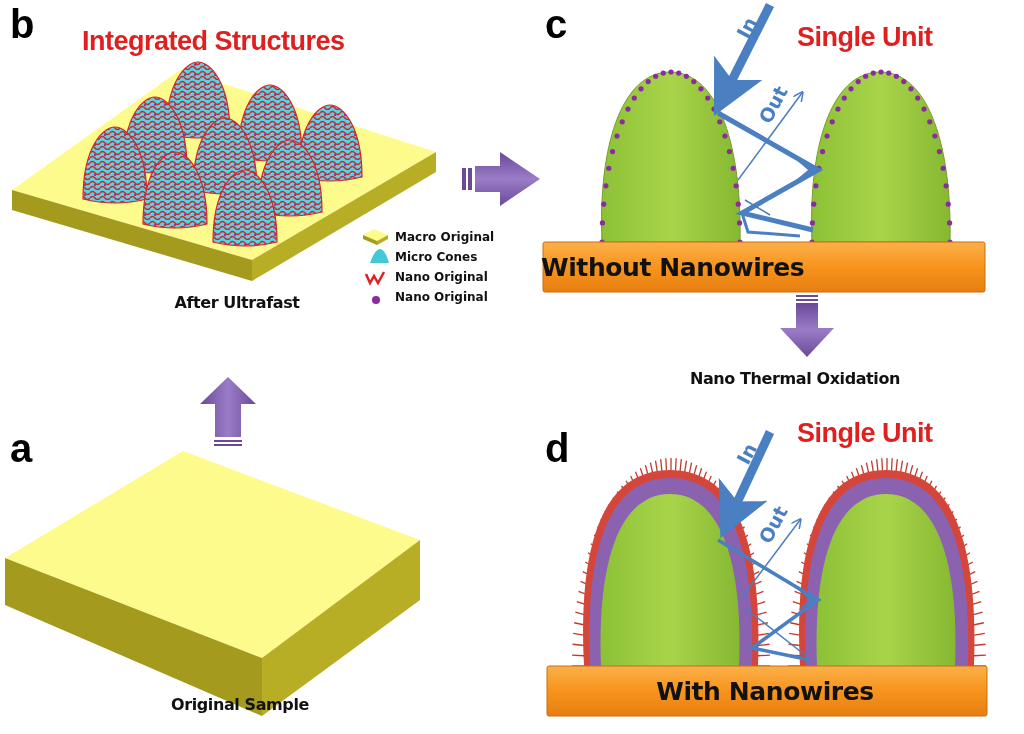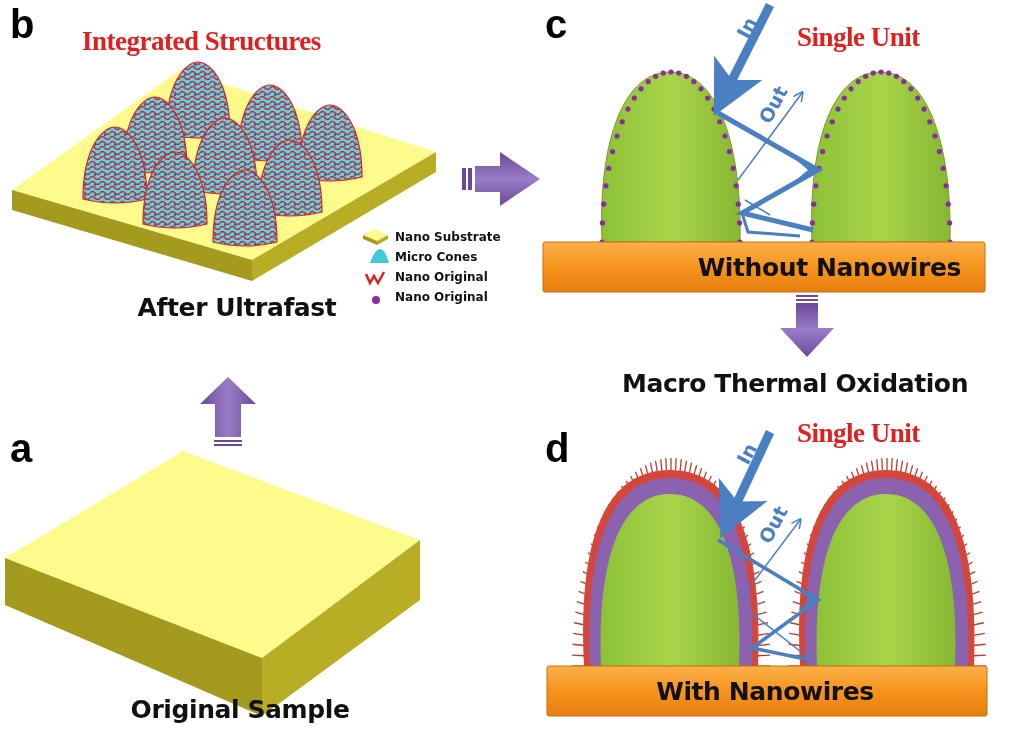--- a/index.html
+++ b/index.html
@@ -1,20 +1,20 @@
 <!DOCTYPE html>
 <html><head>
 <meta charset="utf-8">
 <style>
   html,body{margin:0;padding:0;background:#fff;}
   body{width:1024px;height:734px;position:relative;overflow:hidden;font-family:"DejaVu Sans",sans-serif;}
   .abs{position:absolute;}
   .panel-letter{font-family:"Liberation Sans",sans-serif;font-weight:bold;font-size:40px;color:#000;line-height:1;}
-  .red-title{font-family:Liberation Serif, serif;font-weight:bold;color:#e0201f;font-size:27px;line-height:1;white-space:nowrap;letter-spacing:-0.5px;}
-  .black-cap{font-family:"DejaVu Sans",sans-serif;font-weight:bold;color:#111;font-size:25px;line-height:1.15;text-align:center;white-space:nowrap;letter-spacing:-0.4px;}
+  .red-title{font-family:Liberation Sans, sans-serif;font-weight:bold;color:#e0201f;font-size:27px;line-height:1;white-space:nowrap;letter-spacing:-0.5px;}
+  .black-cap{font-family:"DejaVu Sans",sans-serif;font-weight:bold;color:#111;font-size:16px;line-height:1.15;text-align:center;white-space:nowrap;letter-spacing:-0.4px;}
   .legend-text{font-family:"DejaVu Sans",sans-serif;font-weight:bold;font-size:12px;color:#111;white-space:nowrap;}
   .bar-label{font-family:"DejaVu Sans",sans-serif;font-weight:bold;font-size:25px;color:#111;white-space:nowrap;letter-spacing:-0.4px;}
   svg{position:absolute;left:0;top:0;overflow:visible;}
 </style>
 </head>
 <body>
 
 <div class="abs panel-letter" style="left:10px;top:4px;">b</div>
 <div class="abs panel-letter" style="left:545px;top:4px;">c</div>
 <div class="abs panel-letter" style="left:10px;top:428px;">a</div>
@@ -396,25 +396,25 @@
   <g>
     <circle cx="376" cy="300" r="4" fill="#8a2ba0"></circle>
   </g>
 
   <text x="0" y="0" transform="translate(748,40) rotate(-62)" font-family="DejaVu Sans, sans-serif" font-weight="bold" font-size="19" fill="#4a7fc1">In</text>
   <text x="0" y="0" transform="translate(770,125) rotate(-62)" font-family="DejaVu Sans, sans-serif" font-weight="bold" font-size="19" fill="#4a7fc1">Out</text>
   <text x="0" y="0" transform="translate(748,466) rotate(-62)" font-family="DejaVu Sans, sans-serif" font-weight="bold" font-size="19" fill="#4a7fc1">In</text>
   <text x="0" y="0" transform="translate(770,545) rotate(-62)" font-family="DejaVu Sans, sans-serif" font-weight="bold" font-size="19" fill="#4a7fc1">Out</text>
 </svg>
 
-<div class="abs legend-text" style="left:395px;top:230px;">Nano Substrate</div>
+<div class="abs legend-text" style="left:395px;top:230px;">Macro Original</div>
 <div class="abs legend-text" style="left:395px;top:250px;">Micro Cones</div>
 <div class="abs legend-text" style="left:395px;top:270px;">Nano Original</div>
 <div class="abs legend-text" style="left:395px;top:290px;">Nano Original</div>
 
 <div class="abs black-cap" style="left:112px;top:294px;width:250px;">
   <div>After Ultrafast</div>
 </div>
 <div class="abs black-cap" style="left:110px;top:696px;width:260px;">Original Sample</div>
-<div class="abs black-cap" style="left:610px;top:370px;width:370px;">Macro Thermal Oxidation</div>
-
-<div class="abs bar-label" style="left:519px;top:253px;width:442px;text-align:right;">Without Nanowires</div>
+<div class="abs black-cap" style="left:610px;top:370px;width:370px;">Nano Thermal Oxidation</div>
+
+<div class="abs bar-label" style="left:541px;top:253px;width:442px;text-align:left;">Without Nanowires</div>
 <div class="abs bar-label" style="left:547px;top:677px;width:436px;text-align:center;">With Nanowires</div>
 
 </body></html>

